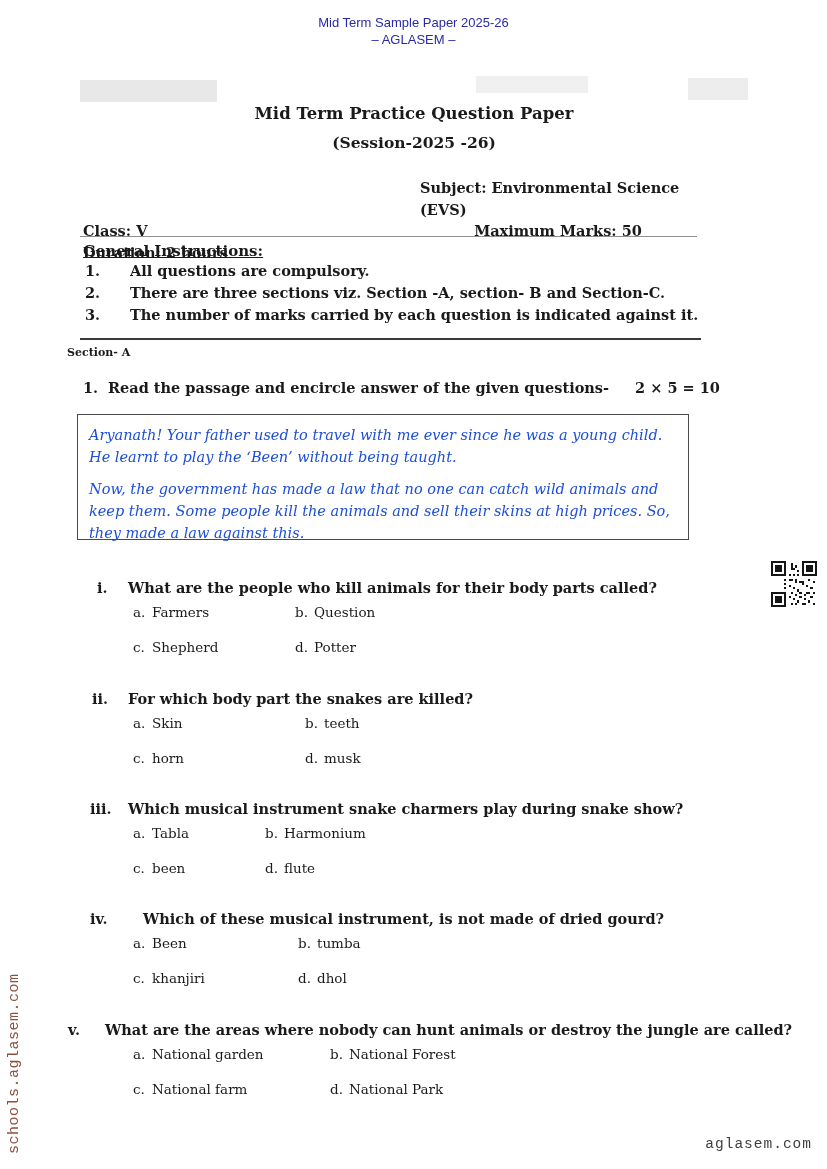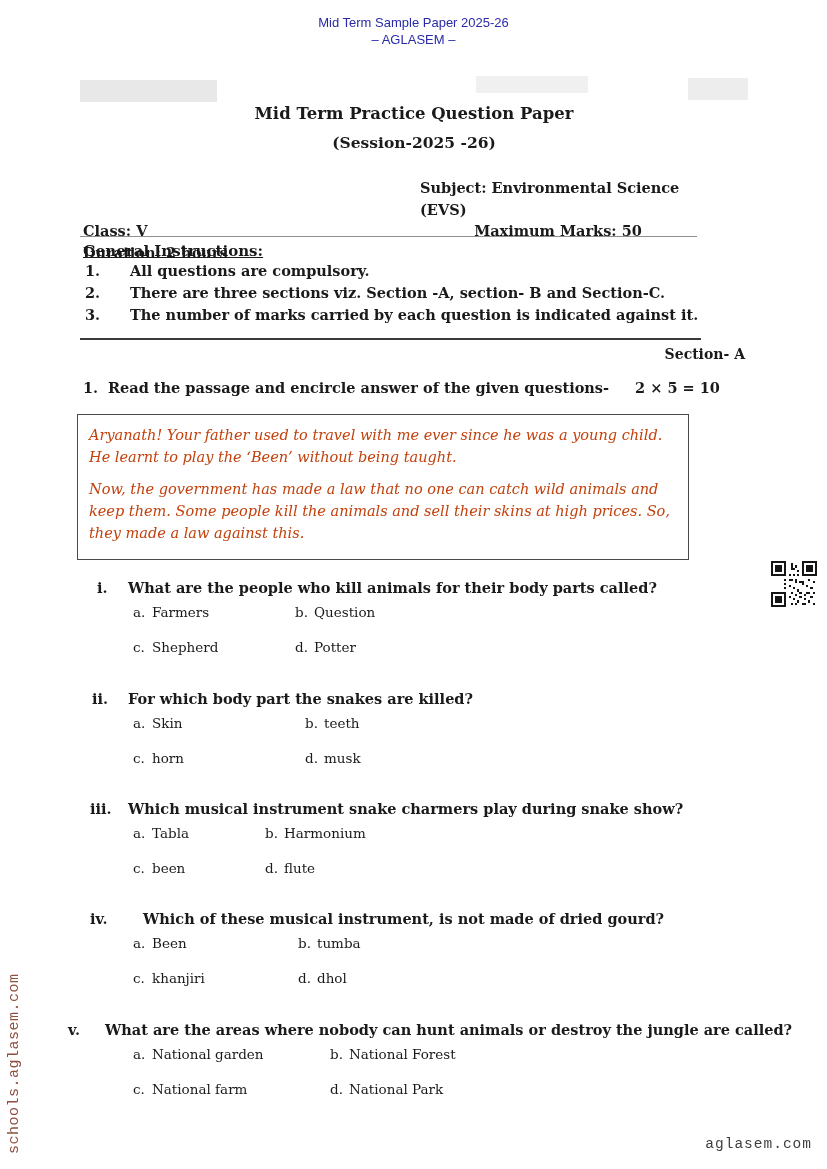--- a/index.html
+++ b/index.html
@@ -61,39 +61,39 @@
 
   .instructions { position: absolute; top: 242px; left: 83px; width: 640px; }
   .gi-head {
     font-size: 15px; font-weight: bold;
     text-decoration: underline;
   }
   .gi-item { font-size: 14.5px; font-weight: bold; line-height: 22px; padding-left: 2px; }
   .gi-num { display: inline-block; width: 45px; }
 
   .section-head {
-    position: absolute; top: 346px; left: 83px; width: 662px;
-    text-align: right; font-size: 14px; font-weight: bold;
+    position: absolute; top: 346px; left: 67px; width: 662px;
+    text-align: left; font-size: 11px; font-weight: bold;
   }
 
   .q1-line {
     position: absolute; top: 379px; left: 83px;
     font-size: 14.5px; font-weight: bold; white-space: nowrap;
   }
   .q1-num { display: inline-block; width: 25px; }
   .q1-marks { margin-left: 26px; }
 
   .passage {
-    position: absolute; top: 414px; left: 77px; width: 612px; height: 146px;
+    position: absolute; top: 414px; left: 77px; width: 612px; height: 126px;
     border: 1px solid #4a4a4a;
     padding: 9px 12px 10px 11px;
     font-style: italic;
     font-size: 14.5px;
     line-height: 22px;
-    color: #c2410c;
+    color: #1d4ed8;
   }
   .passage p + p { margin-top: 10px; }
 
   .qr { position: absolute; left: 771px; top: 561px; width: 46px; height: 46px; }
 
   .question { position: absolute; font-size: 14.5px; }
   .q-line { font-weight: bold; white-space: nowrap; }
   .q-roman { display: inline-block; font-weight: bold; }
   .opts { margin-top: 8px; font-weight: normal; font-size: 13.5px; }
   .opt-row { white-space: nowrap; }

